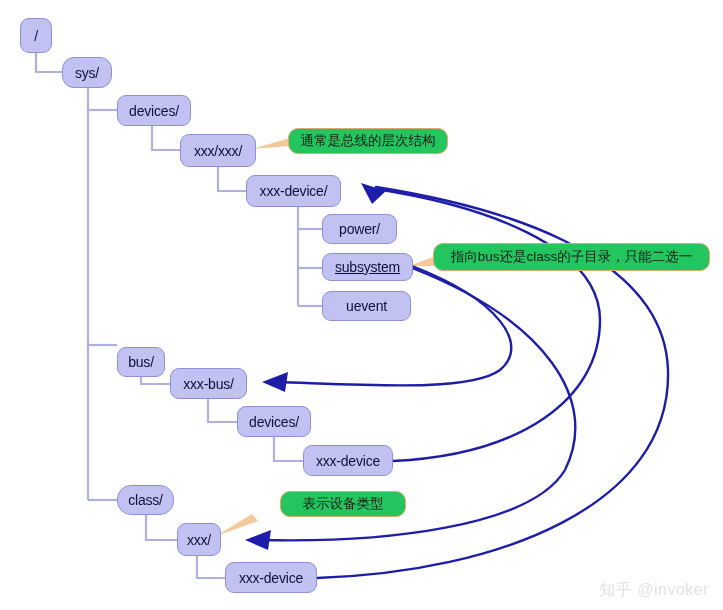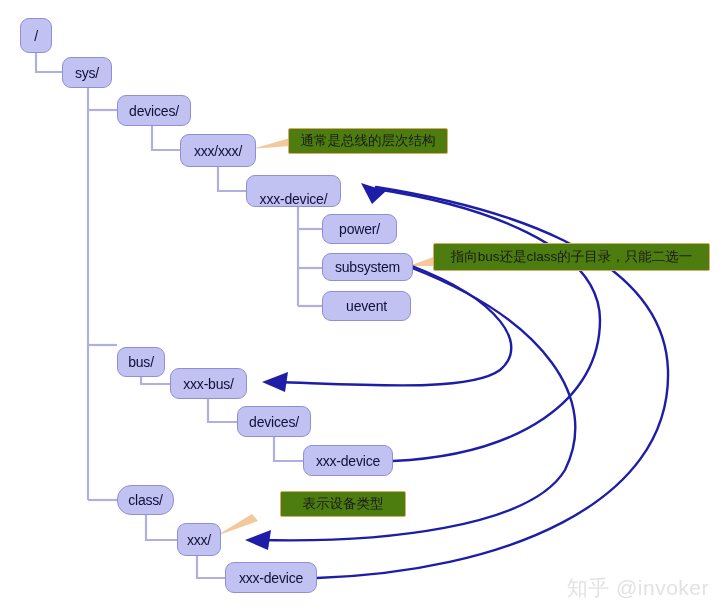--- a/index.html
+++ b/index.html
@@ -32,38 +32,38 @@
     display: flex;
     align-items: center;
     justify-content: center;
     white-space: nowrap;
     letter-spacing: -0.2px;
     z-index: 5;
   }
   .note {
     position: absolute;
     box-sizing: border-box;
-    background: #4d7c0f;
+    background: #22c55e;
     border: 1px solid #e0a86a;
-    border-radius: 2px;
+    border-radius: 10px;
     color: #1a1a1a;
     font-size: 13.5px;
     line-height: 1;
     display: flex;
     align-items: center;
     justify-content: center;
     white-space: nowrap;
     z-index: 6;
   }
   .watermark {
     position: absolute;
     right: 14px;
     bottom: 12px;
     color: #e2e2e2;
-    font-size: 21px;
+    font-size: 16px;
     line-height: 1;
     letter-spacing: 0.5px;
     user-select: none;
     z-index: 7;
   }
 </style>
 </head>
 <body>
 
 <svg id="canvas" viewBox="0 0 723 610" xmlns="http://www.w3.org/2000/svg">
@@ -121,36 +121,36 @@
     <path d="M 245,540 L 271,530 L 268,550 Z"></path>
 
     <path d="M 361,183 L 386,191 L 372,204 Z"></path>
   </g>
 </svg>
 
 <div id="nodes-layer">
     <div class="node" style="left: 20px; top: 18px; width: 32px; height: 35px;">
       <span>/</span>
     </div>
-    <div class="node" style="left: 62px; top: 57px; width: 50px; height: 31px;">
+    <div class="node" style="left: 62px; top: 57px; width: 50px; height: 31px; border-radius: 12px;">
       <span>sys/</span>
     </div>
     <div class="node" style="left: 117px; top: 95px; width: 74px; height: 31px;">
       <span>devices/</span>
     </div>
     <div class="node" style="left: 180px; top: 134px; width: 76px; height: 33px;">
       <span>xxx/xxx/</span>
     </div>
-    <div class="node" style="left: 246px; top: 175px; width: 95px; height: 32px; align-items: flex-end;">
+    <div class="node" style="left: 246px; top: 175px; width: 95px; height: 32px;">
       <span>xxx-device/</span>
     </div>
     <div class="node" style="left: 322px; top: 214px; width: 75px; height: 30px;">
       <span>power/</span>
     </div>
-    <div class="node" style="left: 322px; top: 253px; width: 91px; height: 28px;">
+    <div class="node" style="left: 322px; top: 253px; width: 91px; height: 28px; text-decoration: underline;">
       <span>subsystem</span>
     </div>
     <div class="node" style="left: 322px; top: 291px; width: 89px; height: 30px;">
       <span>uevent</span>
     </div>
     <div class="node" style="left: 117px; top: 347px; width: 48px; height: 30px;">
       <span>bus/</span>
     </div>
     <div class="node" style="left: 170px; top: 368px; width: 77px; height: 31px; text-align: right;">
       <span>xxx-bus/</span>

